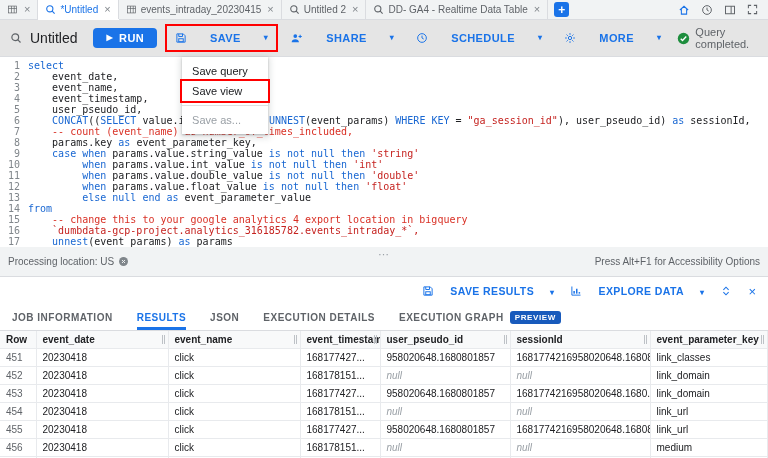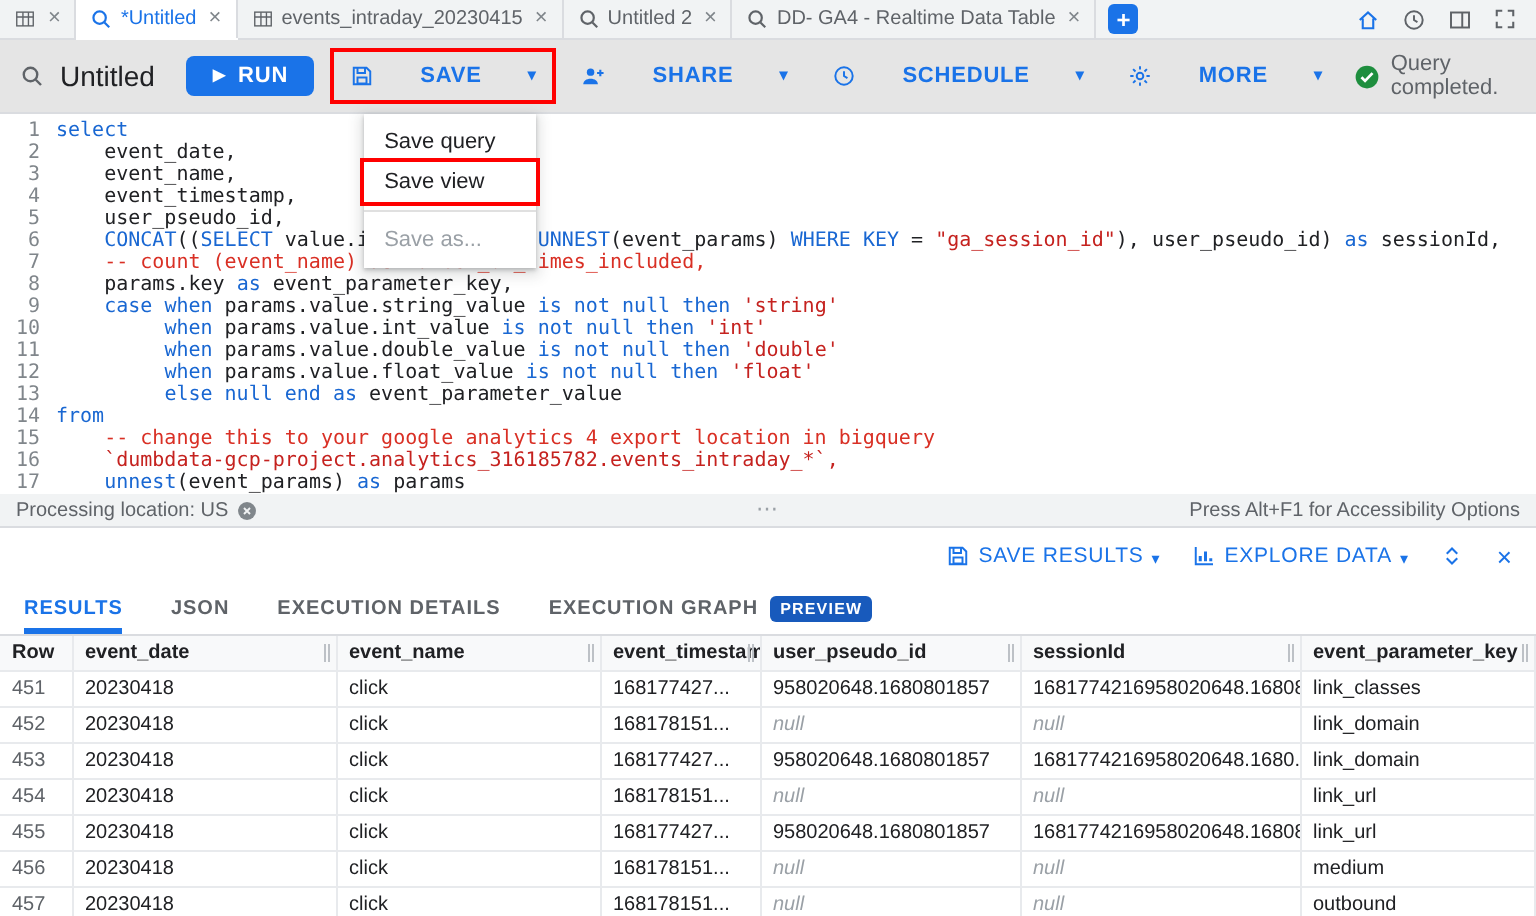--- a/index.html
+++ b/index.html
@@ -35,29 +35,29 @@
   
   .editor{display:flex;height:190px;background:#fff;font-family:"DejaVu Sans Mono",monospace;font-size:10px;line-height:11px;overflow:hidden}
   .gutter{width:26px;flex:none;text-align:right;padding:3px 6px 0 0;color:#80868b}
   .codearea{padding:3px 0 0 2px;white-space:pre}
   .cline,.lnum{height:11px}
   .tok-kw{color:#1967d2}
   .tok-str{color:#c5221f}
   .tok-com{color:#d93025}
   .tok-pl{color:#202124}
   
-  .statusbar{height:17px;background:#f1f3f4;border-bottom:1px solid #dadce0;display:flex;align-items:center;padding:0 8px;font-size:10px;color:#5f6368;position:relative}
+  .statusbar{height:30px;background:#f1f3f4;border-bottom:1px solid #dadce0;display:flex;align-items:center;padding:0 8px;font-size:10px;color:#5f6368;position:relative}
   .sb-left{display:flex;align-items:center;gap:4px}
   .sb-right{margin-left:auto}
   .sb-handle{position:absolute;left:50%;top:1px;transform:translateX(-50%);color:#9aa0a6;font-size:11px;letter-spacing:1px;cursor:row-resize}
   
   .results-header{display:flex;align-items:center;height:28px;padding:0 12px}
   .results-title{font-size:15px;font-weight:bold;color:#202124}
   .rh-actions{margin-left:auto;display:flex;align-items:center;gap:16px}
-  .rh-btn{display:inline-flex;align-items:flex-end;gap:4px;color:#1a73e8;font-weight:normal;font-size:10.5px;letter-spacing:.4px;background:none;border:none;cursor:pointer;font-family:inherit}
+  .rh-btn{display:inline-flex;align-items:flex-end;gap:16px;color:#1a73e8;font-weight:bold;font-size:10.5px;letter-spacing:.4px;background:none;border:none;cursor:pointer;font-family:inherit}
   .rh-icon{color:#1a73e8;display:flex;align-items:center;cursor:pointer}
   .rh-close{color:#1a73e8;font-size:13px;line-height:1;cursor:pointer}
   .rtabs{display:flex;align-items:center;gap:24px;padding:0 12px;height:26px;border-bottom:1px solid #dadce0;font-size:10px;font-weight:bold;letter-spacing:.5px;color:#5f6368}
   .rtab{display:flex;align-items:center;gap:6px;height:100%;cursor:pointer}
   .rtab.active{color:#1a73e8;box-shadow:inset 0 -3px 0 #1a73e8}
   .badge{background:#185abc;color:#fff;font-size:8px;padding:2px 5px;border-radius:3px;letter-spacing:.6px}
   table.results{width:100%;border-collapse:collapse;table-layout:fixed;font-size:10px}
   .results th,.results td{border-right:1px solid #e8eaed;border-bottom:1px solid #e8eaed;padding:0 6px;height:18px;overflow:hidden;white-space:nowrap;text-align:left}
   .results th{background:#f8f9fa;font-weight:bold;height:17px;position:relative;color:#202124}
   .results td.rownum{color:#5f6368}
@@ -294,20 +294,23 @@
     <span class="rh-icon">
         <svg width="12" height="12" viewBox="0 0 16 16" fill="none">
           <path d="M4.5 6.5L8 3l3.5 3.5M4.5 9.5L8 13l3.5-3.5" stroke="currentColor" stroke-width="1.4"></path>
         </svg>
       </span>
     <span class="rh-close">×</span>
   </div>
 </div>
 
 <div class="rtabs" id="rtabs">
+    <div class="rtab">
+      <span>JOB INFORMATION</span>
+    </div>
     <div class="rtab active">
       <span>RESULTS</span>
     </div>
     <div class="rtab">
       <span>JSON</span>
     </div>
     <div class="rtab">
       <span>EXECUTION DETAILS</span>
     </div>
     <div class="rtab">

